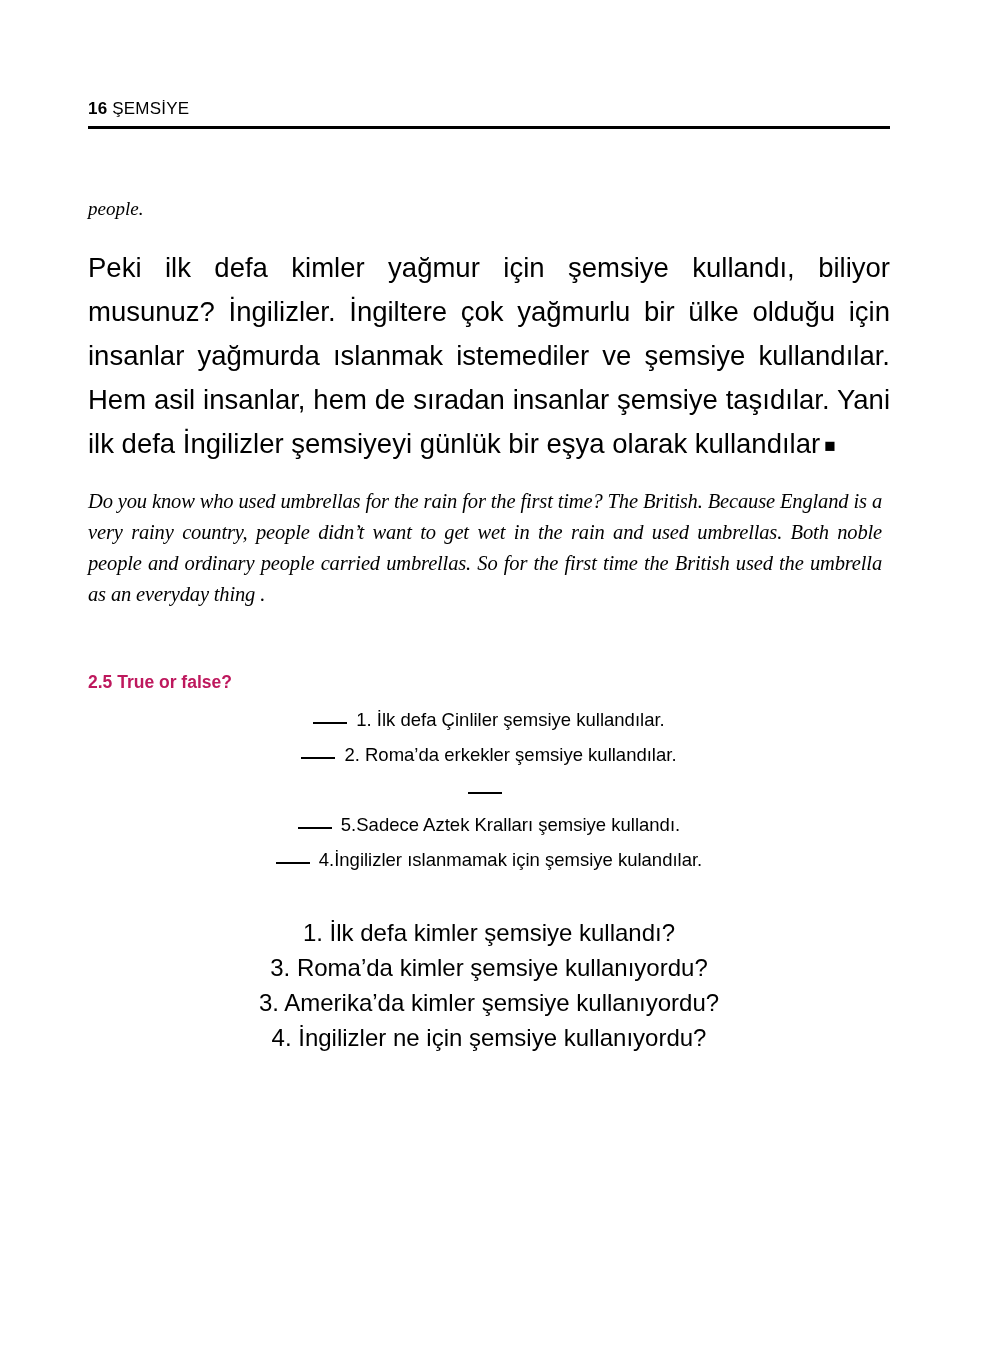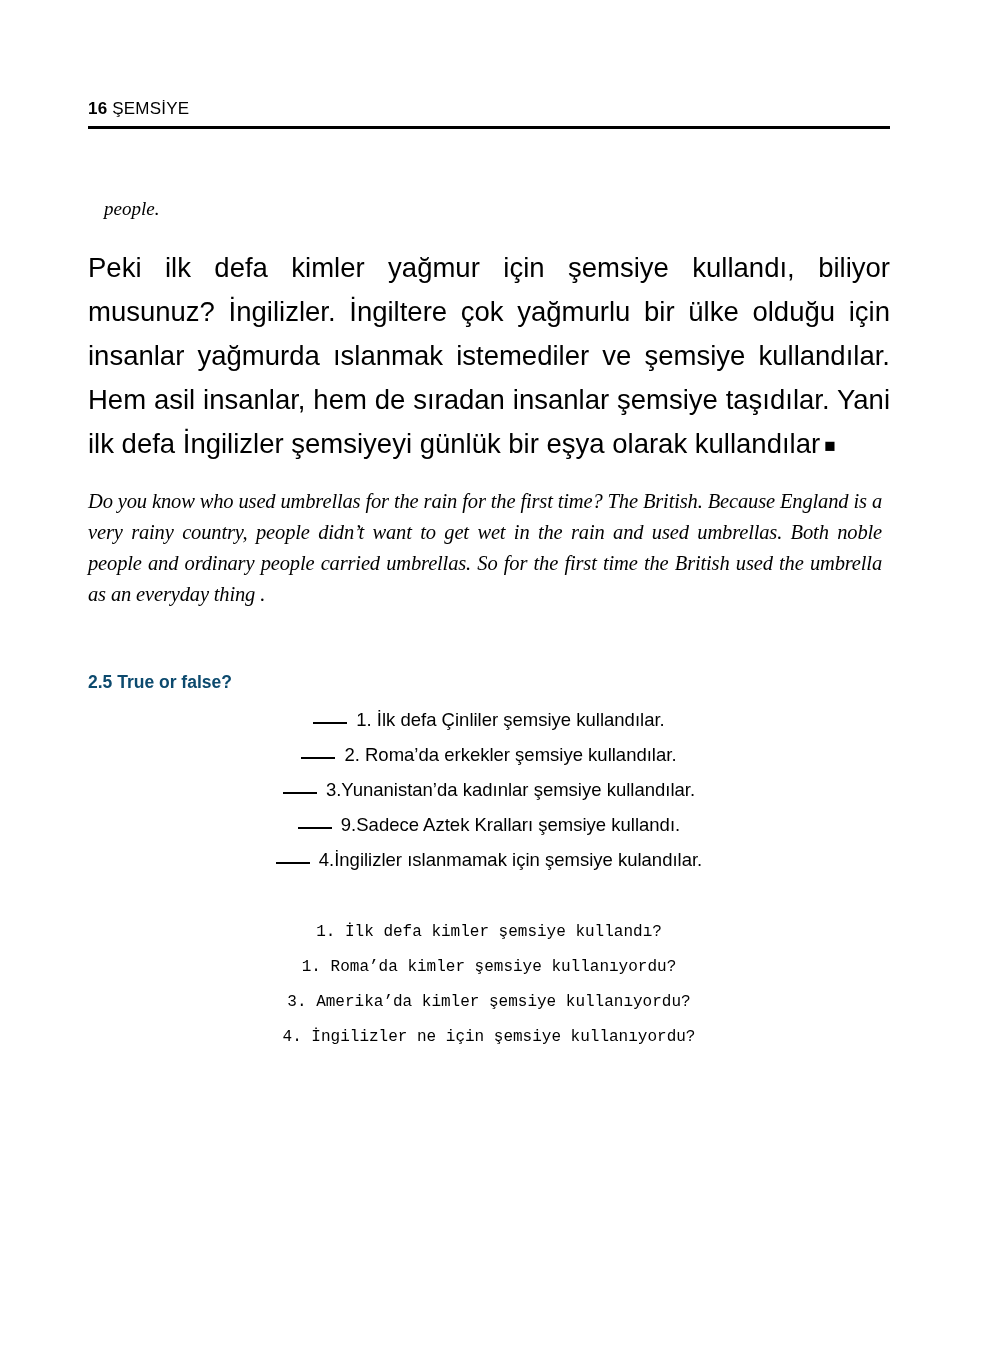--- a/index.html
+++ b/index.html
@@ -57,21 +57,21 @@
     left: 88px;
     top: 196px;
     width: 802px;
   }
 
   .orphan-line {
     font-family: "Liberation Serif", serif;
     font-style: italic;
     font-size: 19px;
     line-height: 26px;
-    margin: 0 0 24px 16px;
+    margin: 0 0 24px 0;
   }
 
   .tr-paragraph {
     font-family: Liberation Sans, sans-serif;
     font-size: 27.5px;
     line-height: 44px;
     text-align: justify;
     text-justify: inter-word;
     margin: 0 0 12px 0;
     -moz-hyphens: manual;
@@ -96,21 +96,21 @@
 
   
   .section {
     margin-top: 0;
   }
   .section-heading {
     font-family: "Liberation Sans", sans-serif;
     font-weight: bold;
     font-size: 17.5px;
     line-height: 24px;
-    color: #0c4a6e;
+    color: #be185d;
     margin: 0 0 8px 0;
   }
 
   .tf-list, .q-list {
     list-style: none;
     margin: 0;
     padding: 0;
     text-align: center;
   }
   .tf-item {
@@ -120,22 +120,22 @@
     white-space: nowrap;
   }
   .tf-blank {
     display: inline-block;
     width: 34px;
     border-bottom: 2.5px solid #000000;
     margin-right: 9px;
     vertical-align: 2px;
   }
   .q-item {
-    font-family: Liberation Mono, monospace;
-    font-size: 16px;
+    font-family: Liberation Sans, sans-serif;
+    font-size: 24px;
     line-height: 35px;
     white-space: nowrap;
   }
 
   .gap-after-english { height: 60px; }
   .gap-between-sections { height: 38px; }
 </style>
 </head>
 <body>
 
@@ -155,31 +155,31 @@
 
     <p class="en-paragraph">Do you know who used umbrellas for the rain for the first time? The British. Because England is a very rainy country, people didn’t want to get wet in the rain and used umbrellas. Both noble people and ordinary people carried umbrellas. So for the first time the British used the umbrella as an everyday thing .</p>
 
     <div class="gap-after-english"></div>
 
     <div class="section">
       <div class="section-heading">2.5 True or false?</div>
       <ul class="tf-list">
         <li class="tf-item"><span class="tf-blank"></span><span>1. İlk defa Çinliler şemsiye kullandılar.</span></li>
         <li class="tf-item"><span class="tf-blank"></span><span>2. Roma’da erkekler şemsiye kullandılar.</span></li>
-        <li class="tf-item"><span class="tf-blank"></span><span>3.Yunanistan’da kadınlar şemsiye kullandılar.</span></li>
-        <li class="tf-item"><span class="tf-blank"></span><span>9.Sadece Aztek Kralları şemsiye kullandı.</span></li>
+        <li class="tf-item"><span class="tf-blank"></span></li>
+        <li class="tf-item"><span class="tf-blank"></span><span>5.Sadece Aztek Kralları şemsiye kullandı.</span></li>
         <li class="tf-item"><span class="tf-blank"></span><span>4.İngilizler ıslanmamak için şemsiye kulandılar.</span></li>
       </ul>
     </div>
 
     <div class="gap-between-sections"></div>
 
     <div class="section">
       <ul class="q-list">
         <li class="q-item">1. İlk defa kimler şemsiye kullandı?</li>
-        <li class="q-item">1. Roma’da kimler şemsiye kullanıyordu?</li>
+        <li class="q-item">3. Roma’da kimler şemsiye kullanıyordu?</li>
         <li class="q-item">3. Amerika’da kimler şemsiye kullanıyordu?</li>
         <li class="q-item">4. İngilizler ne için şemsiye kullanıyordu?</li>
       </ul>
     </div>
 
   </div>
 </div>
 
 </body></html>

